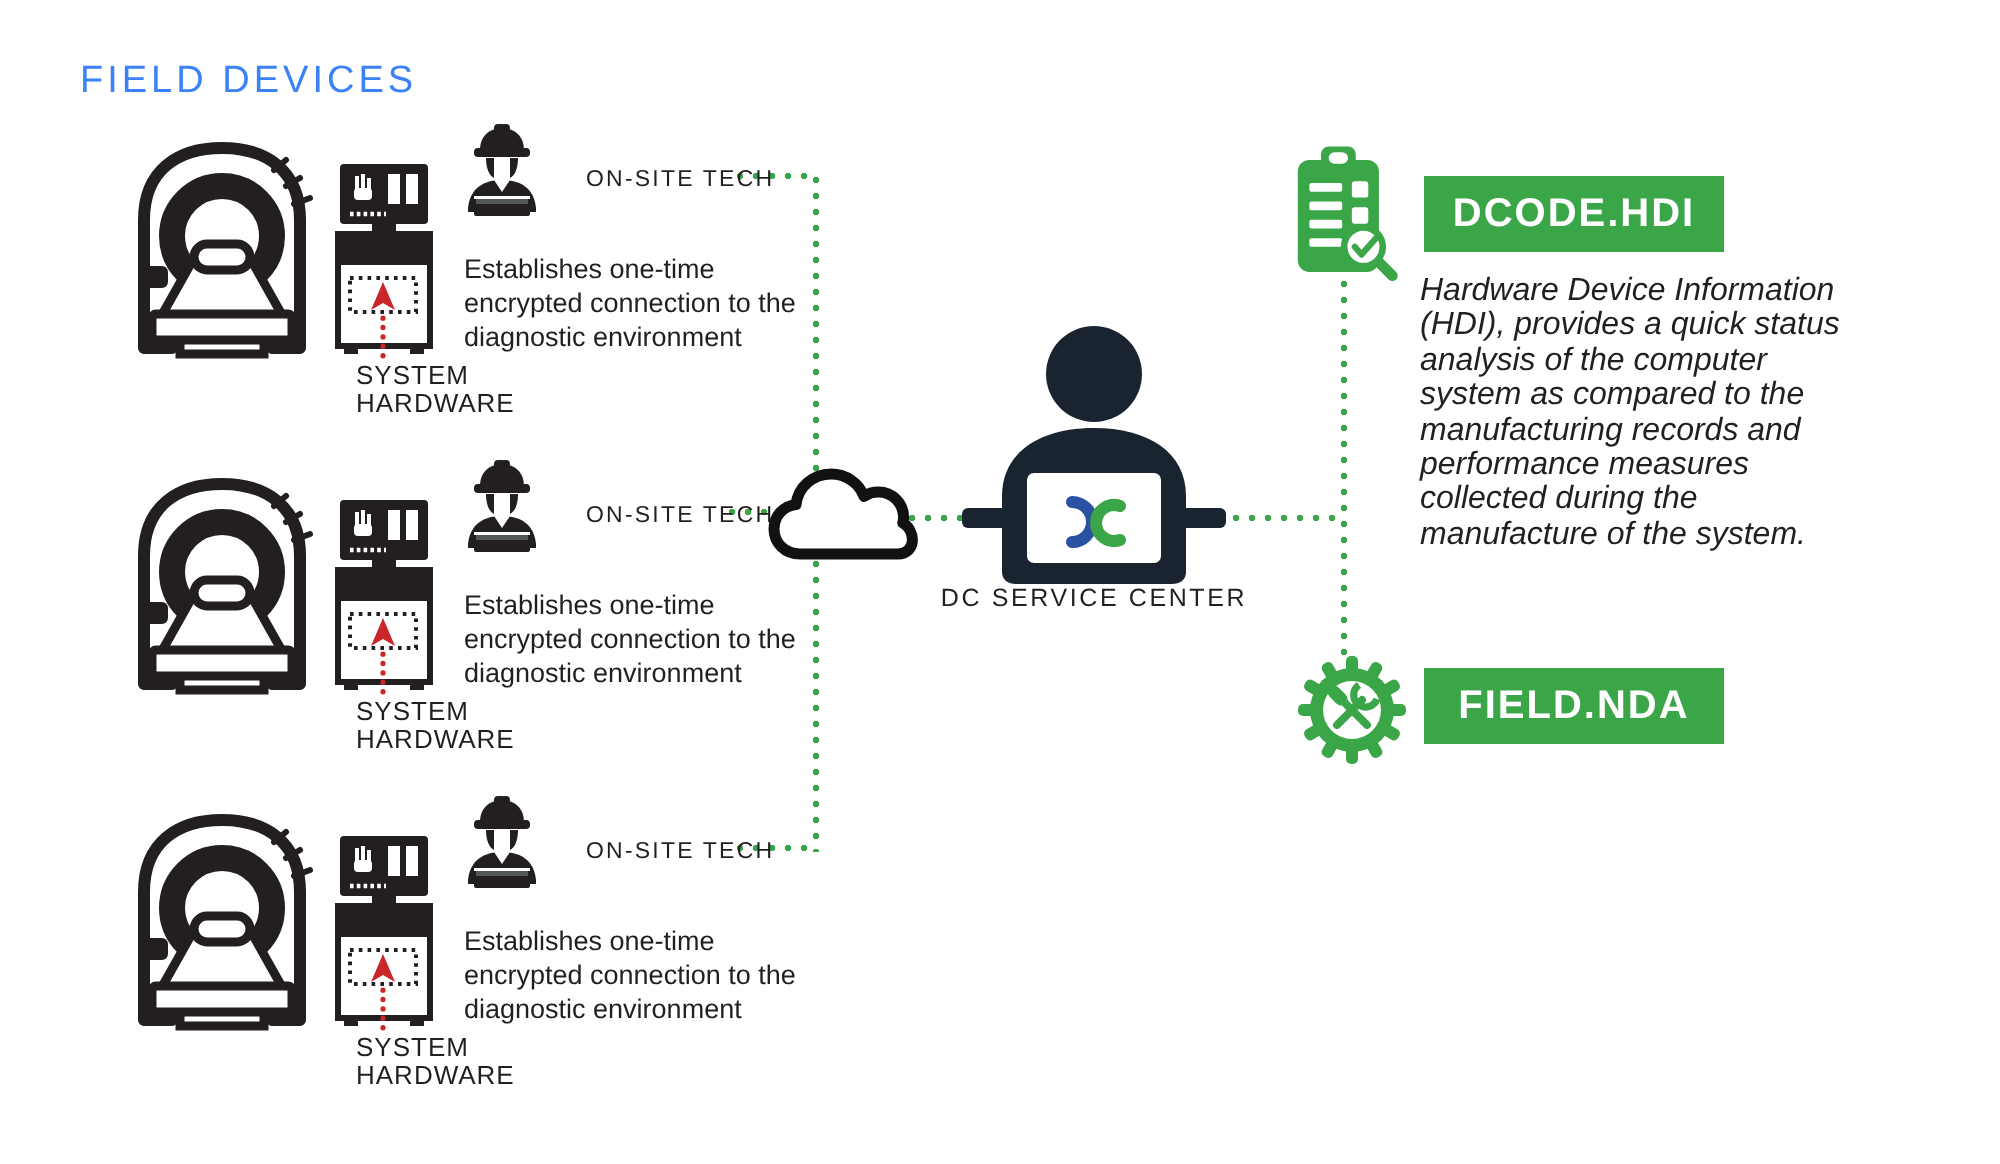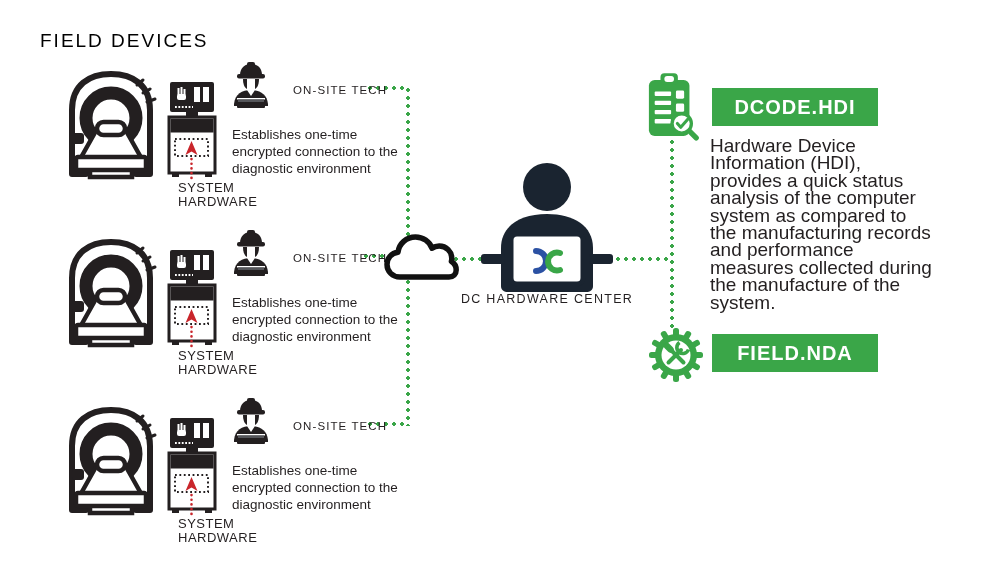--- a/index.html
+++ b/index.html
@@ -1,21 +1,21 @@
 <!DOCTYPE html>
 <html><head>
 <meta charset="utf-8">
 <style>
   html,body{margin:0;padding:0;background:#fff;}
   #stage{
     position:relative;width:1000px;height:582px;background:#ffffff;overflow:hidden;
     font-family:"Liberation Sans", sans-serif;color:#231f20;
   }
   .abs{position:absolute;}
-  #title{left:40px;top:30px;font-size:19px;letter-spacing:2px;font-weight:400;color:#000000;}
+  #title{left:40px;top:30px;font-size:19px;letter-spacing:2px;font-weight:400;color:#3b82f6;}
   .device-row{left:55px;width:360px;height:166px;}
   .row-1{top:62px;} .row-2{top:230px;} .row-3{top:398px;}
   .mri-svg{left:0;top:4px;width:113px;height:114px;}
   .tower-svg{left:112px;top:20px;width:50px;height:104px;}
   .hw-label{left:123px;top:119px;width:96px;font-size:13px;letter-spacing:.5px;line-height:14px;font-weight:500;}
   .tech-svg{left:175px;top:0;width:42px;height:46px;}
   .tech-label{left:238px;top:22px;font-size:11.5px;letter-spacing:1.1px;white-space:nowrap;font-weight:500;}
   .row-desc{left:177px;top:64px;width:170px;font-size:13.5px;line-height:17px;}
   
   .dotline-h{height:4px;background-image:radial-gradient(circle 1.7px at 4px 2px,#3aa648 98%,transparent);background-size:8px 4px;background-repeat:repeat-x;}
@@ -25,25 +25,25 @@
   #link-row3{left:366px;top:422px;width:42px;}
   #link-trunk{left:406px;top:86px;height:340px;}
   #link-cloud-person{left:452px;top:257px;width:54px;}
   #link-person-right{left:598px;top:257px;width:74px;}
   #link-right-vert{left:670px;top:138px;height:190px;}
   #cloud-svg{left:383px;top:228px;width:76px;height:58px;}
   #person-svg{left:479px;top:160px;width:136px;height:132px;}
   #sc-label{left:457px;top:292px;width:180px;text-align:center;font-size:12.5px;letter-spacing:1.3px;font-weight:500;white-space:nowrap;}
   #hdi-icon{left:646px;top:70px;width:56px;height:74px;}
   #gear-icon{left:648px;top:327px;width:56px;height:56px;}
-  .module-banner{width:166px;height:38px;background:#3aa648;display:flex;align-items:center;justify-content:center;
+  .module-banner{width:150px;height:38px;background:#3aa648;display:flex;align-items:center;justify-content:center;
     color:#ffffff;font-size:20px;font-weight:700;letter-spacing:1px;}
   #hdi-banner{left:712px;top:88px;}
   #nda-banner{left:712px;top:334px;}
-  .module-desc{width:228px;font-size:19px;line-height:17.4px;color:#231f20;}
+  .module-desc{width:228px;font-size:16px;line-height:17.4px;color:#231f20;font-style:italic;}
   #hdi-desc{left:710px;top:137px;}
   #nda-desc{left:710px;top:384px;}
 </style>
 </head>
 <body>
 
 <div id="stage">
 
   <div class="abs" id="title">FIELD DEVICES</div>
 
@@ -205,21 +205,21 @@
 
   <svg class="abs" id="person-svg" viewBox="0 0 136 132">
     <circle cx="68" cy="27" r="24" fill="#1a2430"></circle>
     <path d="M22,126 L22,88 C22,66 41,54 68,54 C95,54 114,66 114,88 L114,126 C114,130 111,132 107,132 L29,132 C25,132 22,130 22,126 Z" fill="#1a2430"></path>
     <rect x="2" y="94" width="24" height="10" rx="3" fill="#1a2430"></rect>
     <rect x="110" y="94" width="24" height="10" rx="3" fill="#1a2430"></rect>
     <rect x="32" y="74" width="72" height="50" rx="6" fill="#ffffff" stroke="#1a2430" stroke-width="5"></rect>
     <path d="M57,91 a10,10 0 1 1 0,20" fill="none" stroke="#2b51a3" stroke-width="6" stroke-linecap="round"></path>
     <path d="M81,93 a9,9 0 1 0 0,17" fill="none" stroke="#3aa648" stroke-width="6" stroke-linecap="round"></path>
   </svg>
-  <div class="abs" id="sc-label">DC HARDWARE CENTER</div>
+  <div class="abs" id="sc-label">DC SERVICE CENTER</div>
 
   <svg class="abs" id="hdi-icon" viewBox="0 0 58 74">
     <rect x="3" y="9" width="42" height="58" rx="6" fill="#3aa648"></rect>
     <rect x="15" y="2" width="18" height="12" rx="4" fill="#3aa648"></rect>
     <rect x="19" y="5" width="10" height="6" rx="3" fill="#ffffff"></rect>
     <rect x="9" y="21" width="17" height="4.5" rx="1" fill="#ffffff"></rect>
     <rect x="9" y="30.5" width="17" height="4.5" rx="1" fill="#ffffff"></rect>
     <rect x="9" y="40" width="17" height="4.5" rx="1" fill="#ffffff"></rect>
     <rect x="9" y="49.5" width="17" height="4.5" rx="1" fill="#ffffff"></rect>
     <rect x="31" y="20" width="8.5" height="8.5" rx="1.5" fill="#ffffff"></rect>

